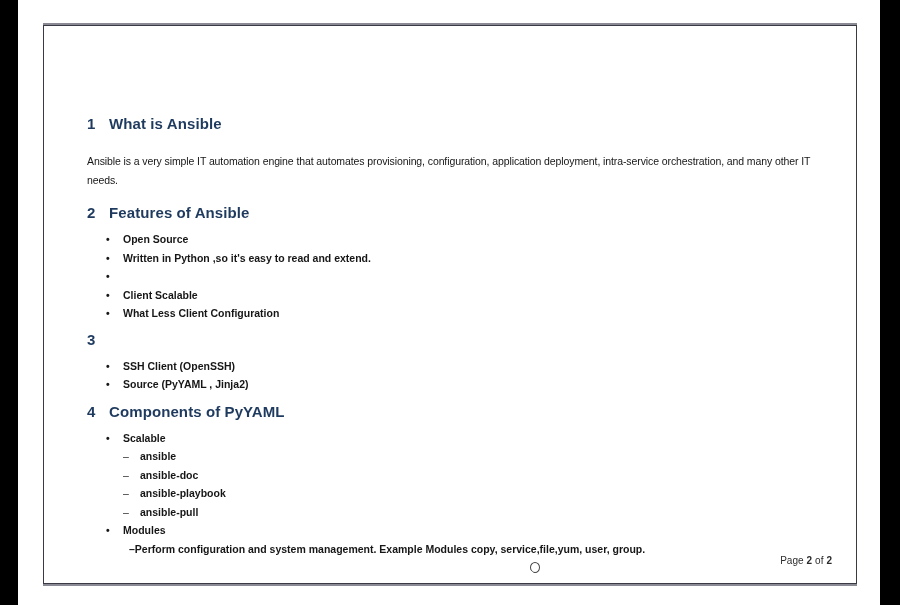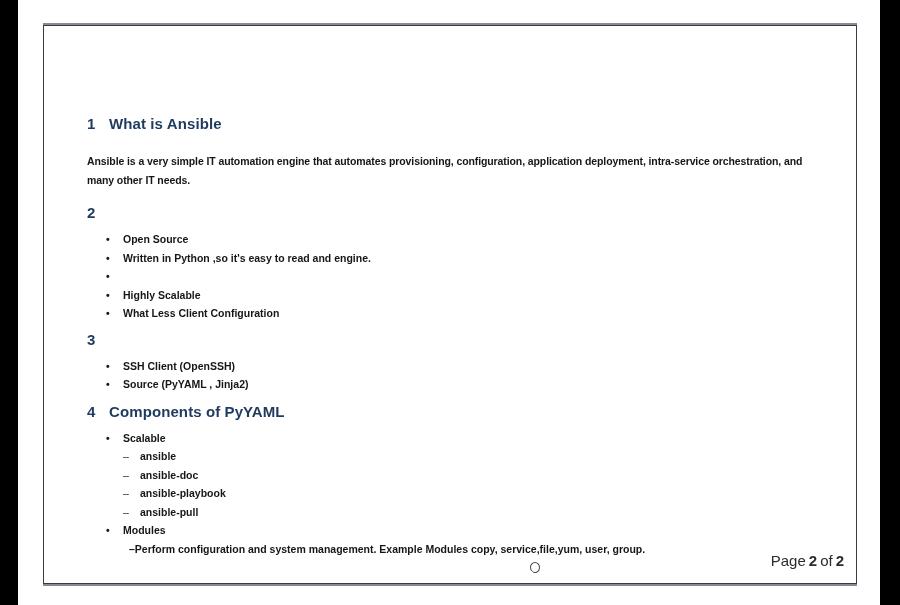--- a/index.html
+++ b/index.html
@@ -32,21 +32,21 @@
     line-height: 18px;
     color: #1e3a5e;
     letter-spacing: 0.1px;
   }
   .hnum { width: 22px; flex: none; }
 
   .para {
     margin-top: 19px;
     width: 731px;
     font-size: 10.5px;
-    font-weight: 700;
+    font-weight: 400;
     letter-spacing: -0.1px;
     line-height: 19px;
     color: #161616;
   }
   .m-h2 { margin-top: 14px; }
   .m-h3 { margin-top: 8px; }
   .m-h4 { margin-top: 9px; }
 
   ul.blist { list-style: none; margin-top: 8px; }
   ul.blist li {
@@ -69,23 +69,23 @@
   .note {
     margin-left: 42px;
     line-height: 18.5px;
     font-size: 10.5px;
     font-weight: 700;
     color: #161616;
   }
 
   .footer {
     position: absolute;
-    right: 12px;
+    right: 24px;
     top: 529px;
-    font-size: 15px;
+    font-size: 10px;
     line-height: 12px;
     color: #2c2c2c;
     font-weight: 400;
   }
   .footer span + span { margin-left: 3px; }
   .footer .b { font-weight: 700; }
 
   .busy {
     position: absolute;
     left: 486px; top: 536px;
@@ -112,44 +112,45 @@
 
       <h2 class="section">
         <span class="hnum">1</span>
         <span>What is Ansible</span>
       </h2>
 
       <p class="para">Ansible is a very simple IT automation engine that automates provisioning, configuration, application deployment, intra-service orchestration, and many other IT needs.</p>
 
       <h2 class="section m-h2">
         <span class="hnum">2</span>
+        <span>Features of Ansible</span>
       </h2>
 
       <ul class="blist">
         <li>
             <span class="row">
               <span class="marker">•</span>
               <span>Open Source</span>
             </span>
           </li>
         <li>
             <span class="row">
               <span class="marker">•</span>
-              <span>Written in Python ,so it's easy to read and engine.</span>
-            </span>
-          </li>
-        <li>
-            <span class="row">
-              <span class="marker">•</span>
-            </span>
-          </li>
-        <li>
-            <span class="row">
-              <span class="marker">•</span>
-              <span>Highly Scalable</span>
+              <span>Written in Python ,so it's easy to read and extend.</span>
+            </span>
+          </li>
+        <li>
+            <span class="row">
+              <span class="marker">•</span>
+            </span>
+          </li>
+        <li>
+            <span class="row">
+              <span class="marker">•</span>
+              <span>Client Scalable</span>
             </span>
           </li>
         <li>
             <span class="row">
               <span class="marker">•</span>
               <span>What Less Client Configuration</span>
             </span>
           </li>
       </ul>
 

